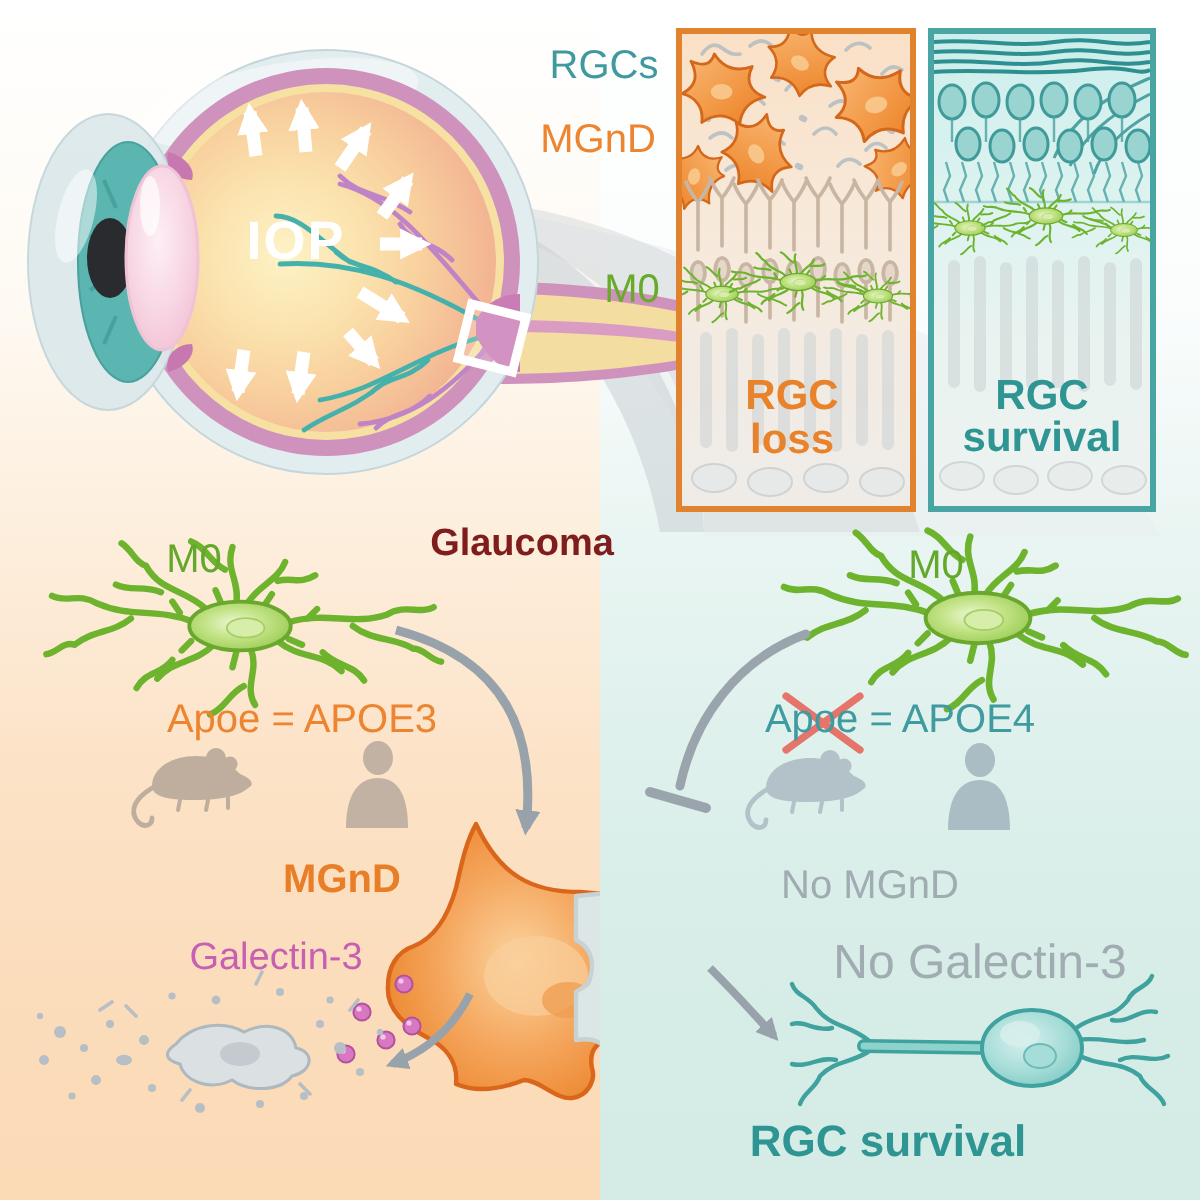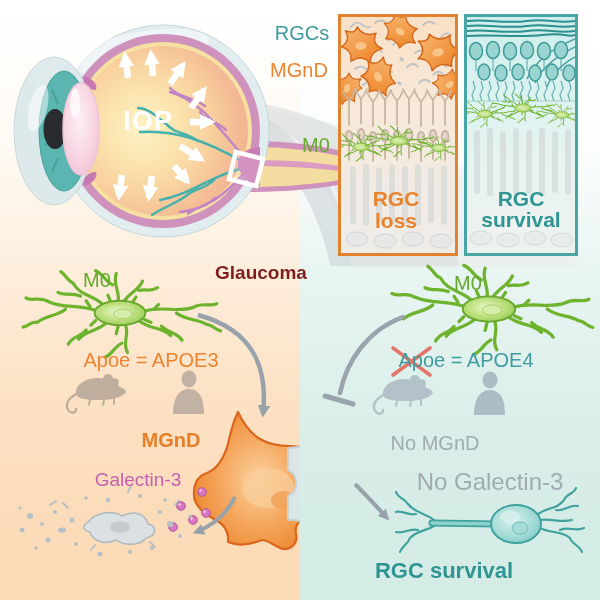--- a/index.html
+++ b/index.html
@@ -347,18 +347,18 @@
   <div class="t" style="left:396px;top:220px;font-size:21px;font-weight:bold;color:#e8832c;">loss</div>
   <div class="t" style="left:521px;top:198px;font-size:21px;font-weight:bold;color:#2f9593;">RGC</div>
   <div class="t" style="left:521px;top:219px;font-size:21px;font-weight:bold;color:#2f9593;">survival</div>
 
   <div class="t" style="left:97px;top:280px;font-size:20px;color:#64a82b;">M0</div>
   <div class="t" style="left:151px;top:360px;font-size:20px;color:#ec8430;">Apoe = APOE3</div>
   <div class="t" style="left:171px;top:440px;font-size:20px;font-weight:bold;color:#e87f28;">MGnD</div>
   <div class="t" style="left:138px;top:479px;font-size:19px;color:#c760b2;">Galectin-3</div>
 
   <div class="t" style="left:468px;top:283px;font-size:20px;color:#64a82b;">M0</div>
-  <div class="t" style="left:450px;top:360px;font-size:20px;color:#3f9ba0;margin-left:16px;">Apoe = APOE4</div>
+  <div class="t" style="left:450px;top:360px;font-size:20px;color:#3f9ba0;">Apoe = APOE4</div>
   <div class="t" style="left:435px;top:443px;font-size:20px;color:#a0abb2;">No MGnD</div>
   <div class="t" style="left:490px;top:482px;font-size:24px;color:#a0abb2;">No Galectin-3</div>
   <div class="t" style="left:444px;top:571px;font-size:22px;font-weight:bold;color:#2f9593;">RGC survival</div>
 
 </div>
 
 </body></html>

